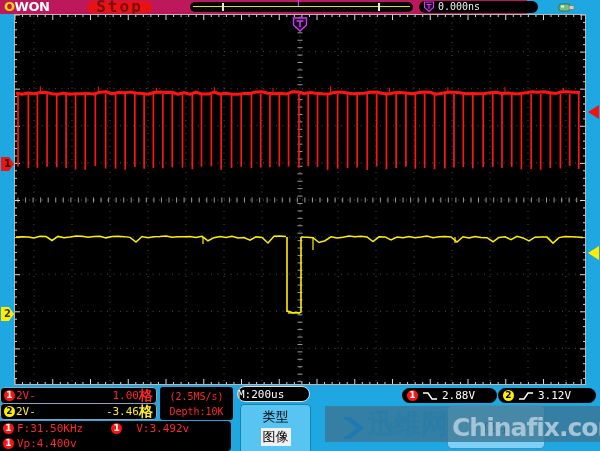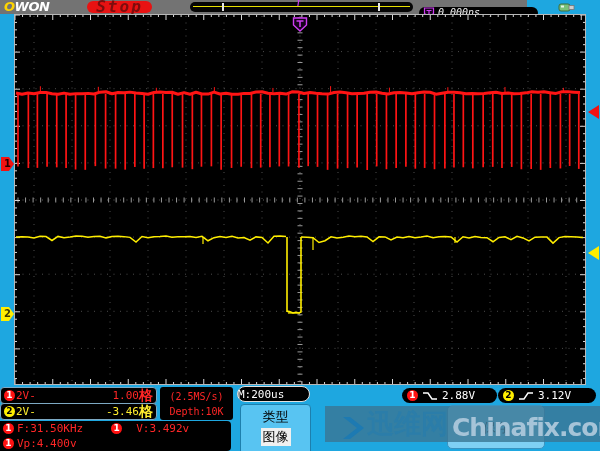--- a/index.html
+++ b/index.html
@@ -1,33 +1,33 @@
 <!DOCTYPE html>
 <html><head>
 <meta charset="utf-8">
 <style>
   html,body{margin:0;padding:0;}
   body{width:600px;height:451px;position:relative;overflow:hidden;
        background:#1ea7e0;font-family:"DejaVu Sans Mono",monospace;}
   .abs{position:absolute;}
 
   
-  #topbar{left:0;top:0;width:527px;height:14px;background:#737373;font-style:italic;}
+  #topbar{left:0;top:0;width:527px;height:14px;background:#be185d;}
   #logo{left:4px;top:-1px;font-family:"DejaVu Sans",sans-serif;font-weight:bold;
         font-size:13px;letter-spacing:-.5px;color:#fff;}
   #logo .o{color:#ffd400;}
   #stop-pill{left:87px;top:1px;width:65px;height:12px;background:#e81212;border-radius:7px;
              text-align:center;font-size:16px;font-weight:bold;line-height:12px;
              color:#7c0d0d;letter-spacing:2px;}
   #trigbar{left:190px;top:2px;width:223px;height:10px;background:#050505;border-radius:5px;}
   #trigbar .yline{position:absolute;left:3px;right:3px;top:4px;height:1px;background:#e8e000;}
   #trigbar .tick{position:absolute;top:1px;width:2px;height:8px;background:#e8e8e8;}
   #trigbar .tmark{position:absolute;top:-2px;left:106px;font-size:8px;font-weight:bold;
                   color:#cf3df2;line-height:8px;}
-  #time-pill{left:419px;top:7px;width:119px;height:12px;background:#000;border-radius:7px;
+  #time-pill{left:419px;top:1px;width:119px;height:12px;background:#000;border-radius:7px;
              display:flex;align-items:flex-start;}
   #time-pill .txt{color:#f2f2f2;font-size:10px;line-height:12px;margin-left:2px;}
   #usb-icon{left:556px;top:1px;}
 
   
   #plot{left:14px;top:14px;width:572px;height:371px;background:#000;}
   #scope-svg{left:0;top:0;}
   .chm{width:13px;height:14px;font-family:"DejaVu Sans",sans-serif;font-size:10px;
        font-weight:bold;line-height:14px;text-align:left;padding-left:3px;box-sizing:border-box;
        clip-path:polygon(0 0,8px 0,100% 50%,8px 100%,0 100%);}

